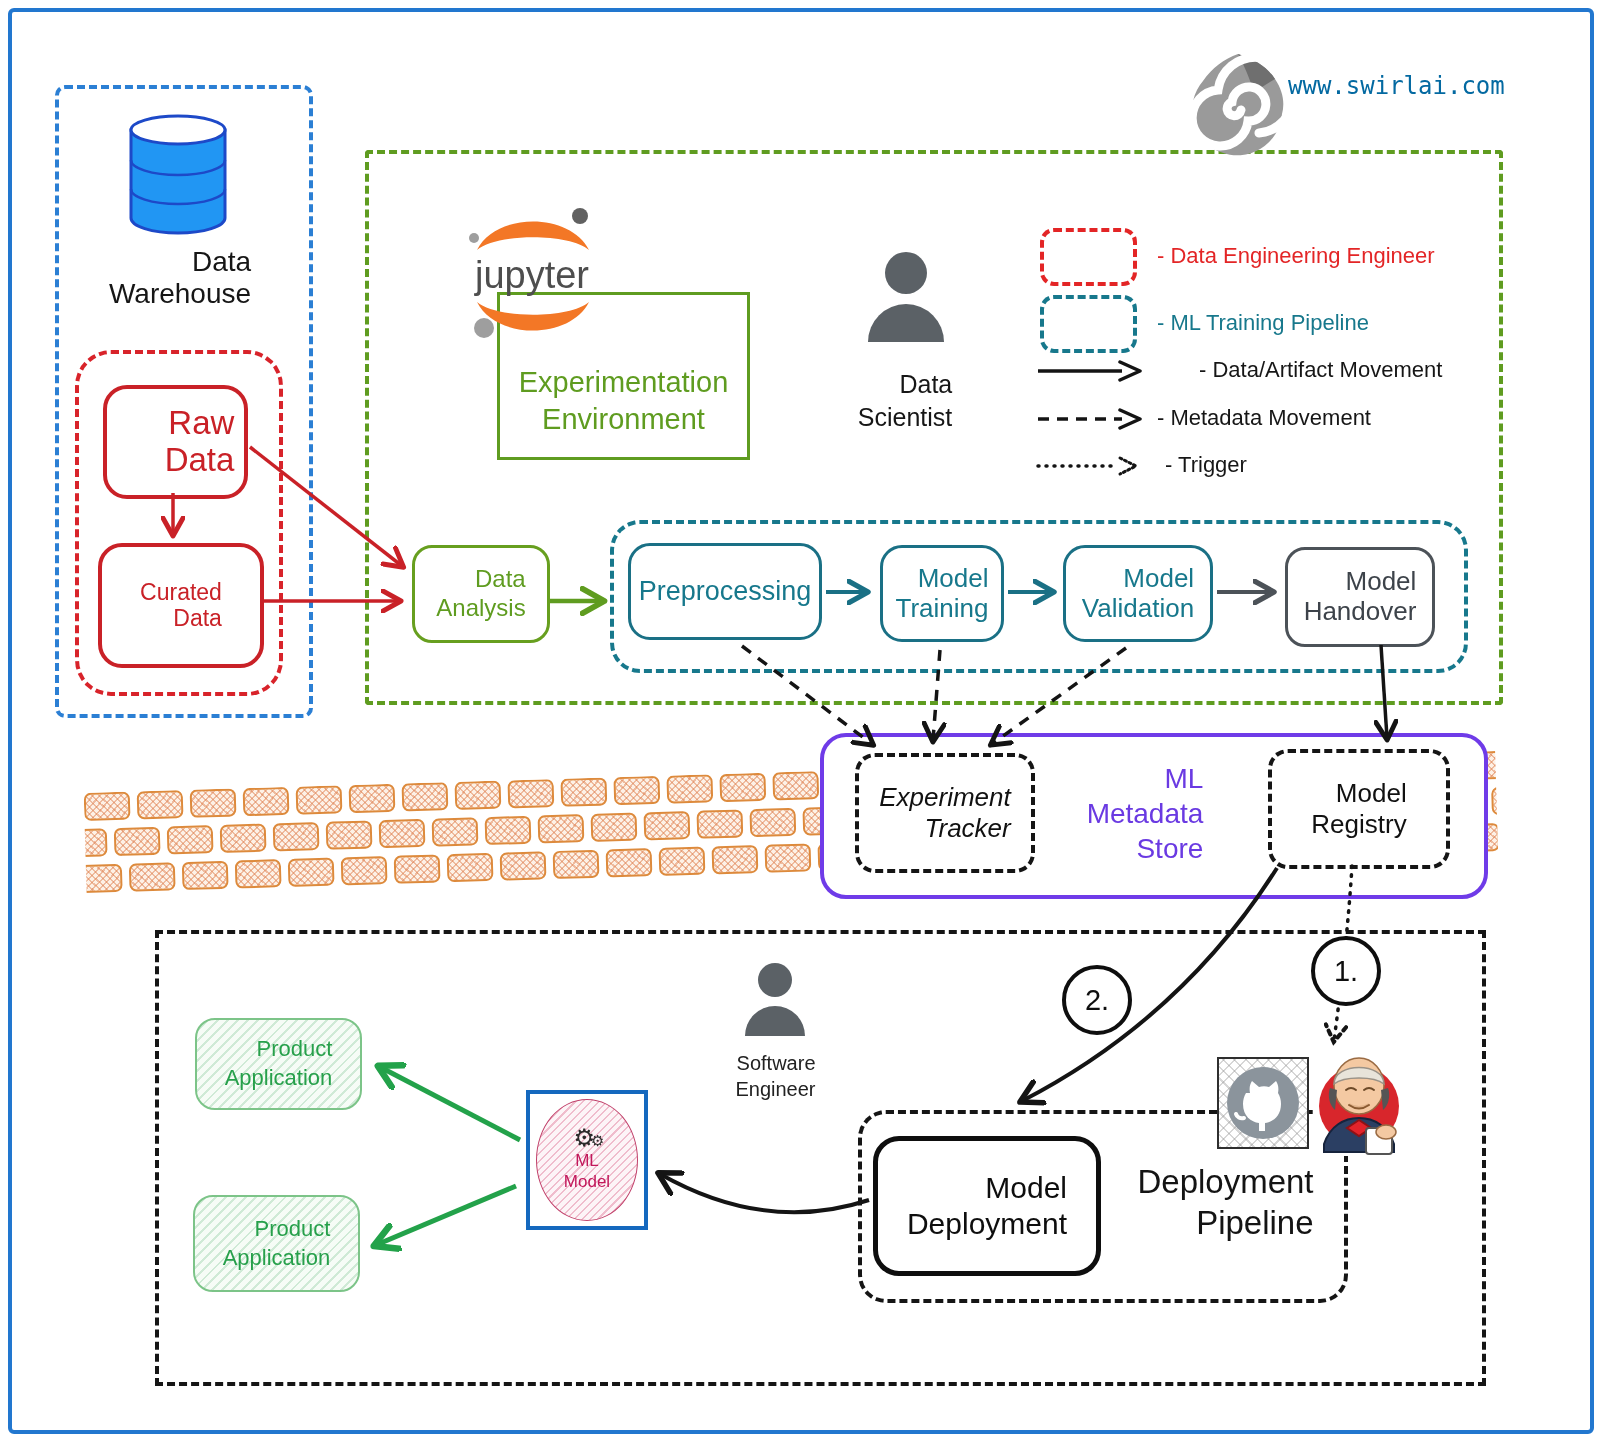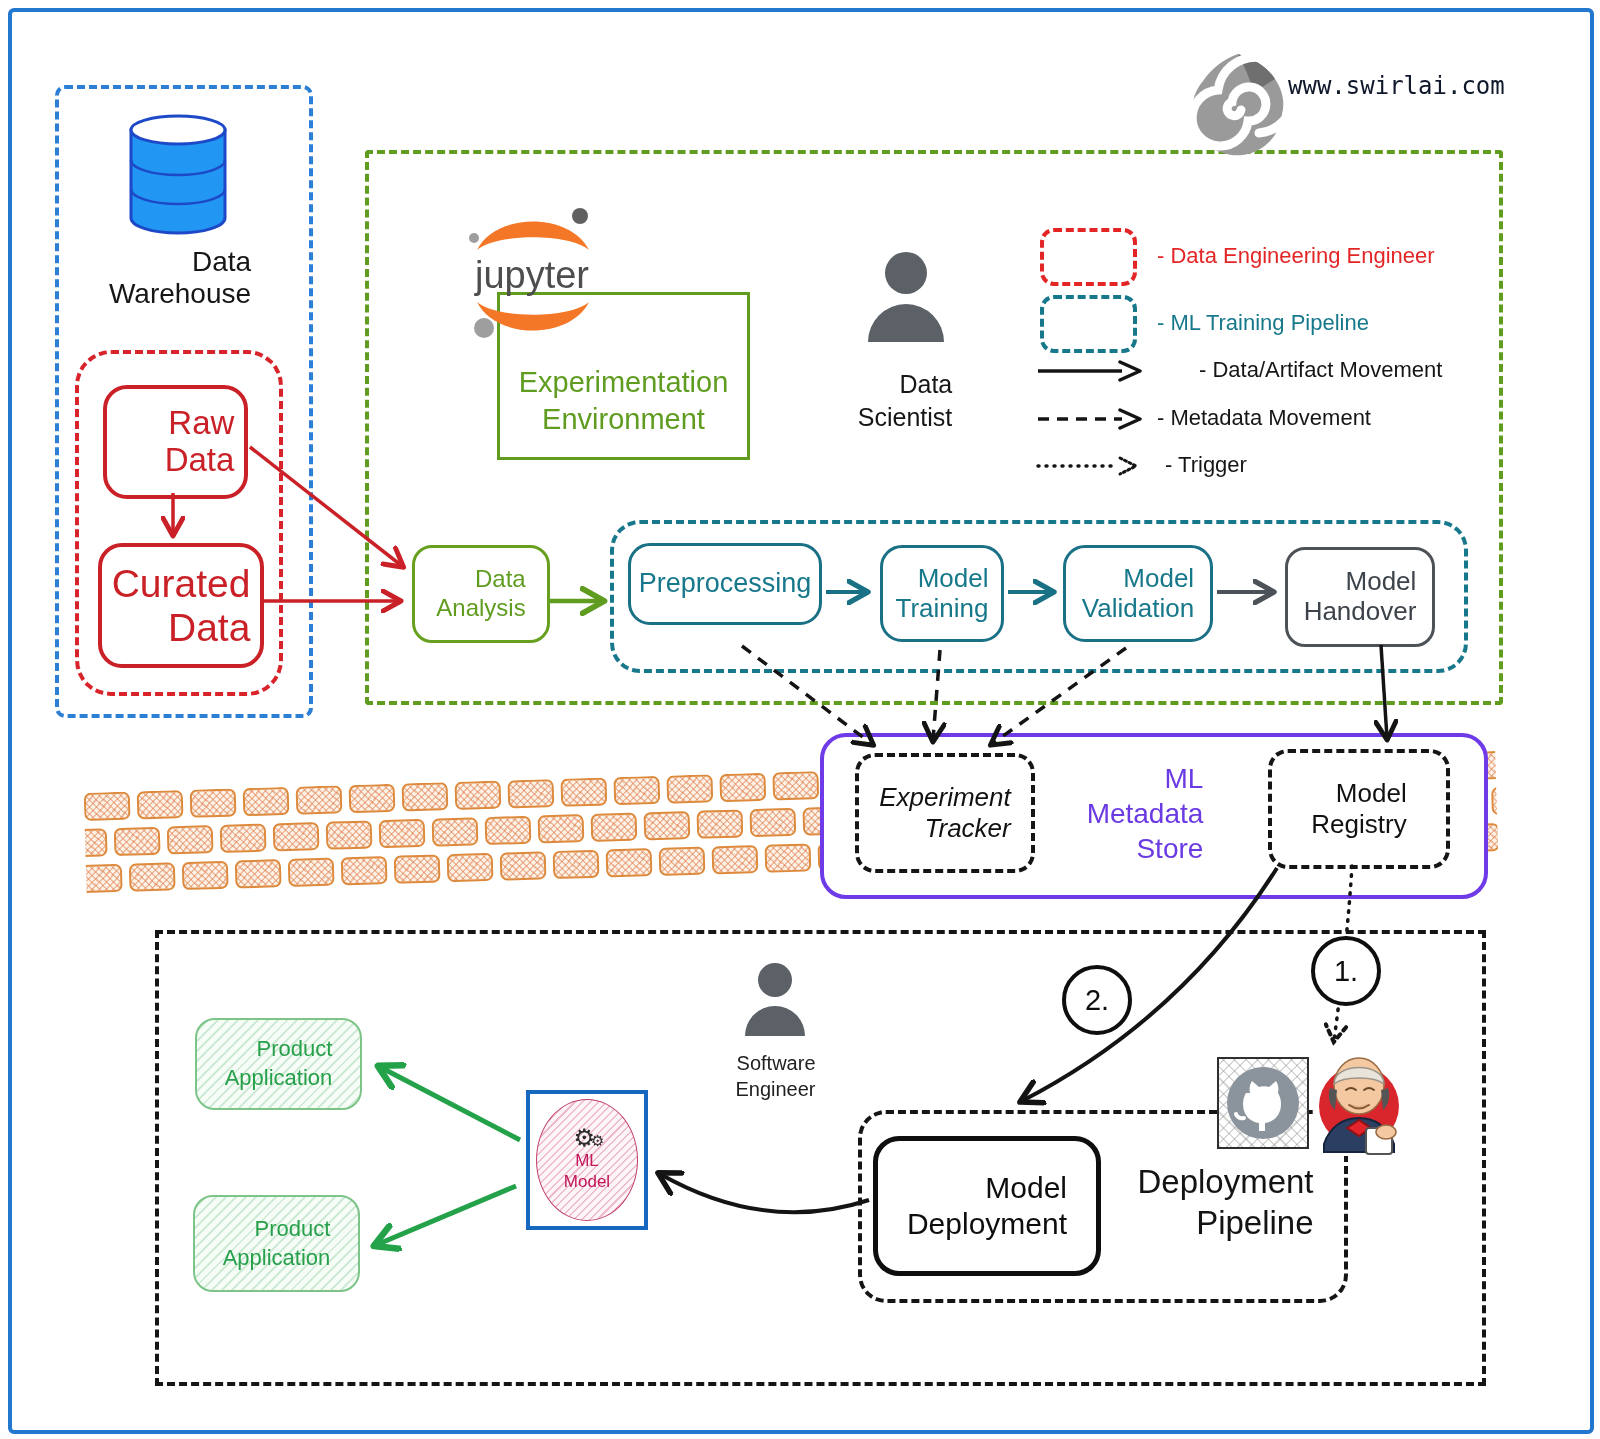--- a/index.html
+++ b/index.html
@@ -12,21 +12,21 @@
   .center{display:flex;align-items:center;justify-content:center;text-align:right;}
   
   #frame{left:8px;top:8px;width:1578px;height:1418px;border:4px solid #2277cf;border-radius:6px;z-index:0;}
   
   #warehouse-box{left:55px;top:85px;width:250px;height:625px;border:4px dashed #2b7fd4;border-radius:10px;z-index:2;}
   #warehouse-label{left:60px;top:246px;width:240px;font-size:28px;line-height:1.15;color:#161616;z-index:2;}
   #dep-red-box{left:75px;top:350px;width:200px;height:338px;border:4px dashed #d8232a;border-radius:36px;z-index:2;}
   #raw-box{left:103px;top:385px;width:137px;height:106px;border:4px solid #c92127;border-radius:24px;z-index:2;}
   #raw-box .t{font-size:33px;line-height:1.12;color:#c92127;margin-left:48px;}
   #curated-box{left:98px;top:543px;width:158px;height:117px;border:4px solid #c92127;border-radius:24px;z-index:2;}
-  #curated-box .t{font-size:39px;line-height:1.12;color:#c92127;}
+  #curated-box .t{font-size:23px;line-height:1.12;color:#c92127;}
   
   #exp-box{left:365px;top:150px;width:1130px;height:547px;border:4px dashed #5f9c20;border-radius:4px;z-index:1;}
   #exp-rect{left:497px;top:292px;width:253px;height:168px;border:3px solid #5f9c20;z-index:2;
     display:flex;align-items:flex-end;justify-content:center;text-align:center;padding-bottom:18px;box-sizing:border-box;}
   #exp-rect .t{font-size:29px;line-height:1.3;color:#5f9c20;}
   #jupyter{left:452px;top:196px;width:160px;height:160px;z-index:3;}
   #scientist-label{left:815px;top:368px;width:180px;font-size:25px;line-height:1.3;color:#161616;z-index:2;}
   #engineer-label{left:698px;top:1050px;width:155px;font-size:20px;line-height:1.3;color:#222;z-index:2;}
   
   .legend-swatch{width:97px;height:58px;border-radius:14px;z-index:2;box-sizing:border-box;}
@@ -38,21 +38,21 @@
   #lg-solid-label{left:1199px;top:357px;color:#161616;}
   #lg-dash-label{left:1157px;top:405px;color:#161616;}
   #lg-dot-label{left:1165px;top:452px;color:#161616;}
   .legend-arrow{z-index:2;}
   
   #analysis-box{left:412px;top:545px;width:132px;height:92px;border:3px solid #679f1f;border-radius:20px;z-index:2;}
   #analysis-box .t{font-size:24px;line-height:1.2;color:#5f9c20;}
   #ml-train-box{left:610px;top:520px;width:850px;height:145px;border:4px dashed #17788c;border-radius:30px;z-index:1;}
   .teal-node{border:3px solid #1a7085;border-radius:22px;background:#fff;z-index:2;box-sizing:border-box;}
   .teal-node .t{color:#17788c;line-height:1.15;}
-  #preprocessing{left:628px;top:543px;width:194px;height:82px;}
+  #preprocessing{left:628px;top:543px;width:194px;height:97px;}
   #preprocessing .t{font-size:27px;}
   #training{left:880px;top:545px;width:124px;height:97px;}
   #training .t{font-size:26px;}
   #validation{left:1063px;top:545px;width:150px;height:97px;}
   #validation .t{font-size:26px;}
   #handover{left:1285px;top:547px;width:144px;height:94px;border:3px solid #4c5258;border-radius:20px;background:#fff;z-index:2;}
   #handover .t{font-size:26px;line-height:1.15;color:#3d434a;}
   
   #store-box{left:820px;top:733px;width:660px;height:158px;border:4px solid #6f3be8;border-radius:26px;background:#fff;z-index:3;}
   #tracker{left:855px;top:753px;width:172px;height:112px;border:4px dashed #151515;border-radius:20px;z-index:4;font-style:italic;}
@@ -94,21 +94,21 @@
     background-image:repeating-linear-gradient(45deg,rgba(140,140,140,.35) 0 1.5px,transparent 1.5px 8px),
                      repeating-linear-gradient(-45deg,rgba(140,140,140,.35) 0 1.5px,transparent 1.5px 8px);
     display:flex;align-items:center;justify-content:center;}
   #jenkins{left:1316px;top:1048px;width:86px;height:108px;z-index:4;background:#fff;}
   .badge{width:62px;height:62px;border:4px solid #0e0e0e;border-radius:50%;background:#fff;z-index:6;
     font-size:29px;color:#0e0e0e;}
   #badge1{left:1311px;top:936px;}
   #badge2{left:1062px;top:965px;}
   
   #site-url{left:1288px;top:72px;width:240px;font-family:"DejaVu Sans Mono","Liberation Mono",monospace;
-    font-size:24px;color:#0f172a;z-index:2;}
+    font-size:24px;color:#0369a1;z-index:2;}
   #swirl{left:1186px;top:50px;width:104px;height:108px;z-index:2;}
   #arrow-overlay{left:0;top:0;width:1600px;height:1439px;z-index:5;pointer-events:none;}
   svg{display:block;}
 </style>
 </head>
 <body>
 
 <div id="canvas">
 
   <div class="abs" id="frame"></div>

